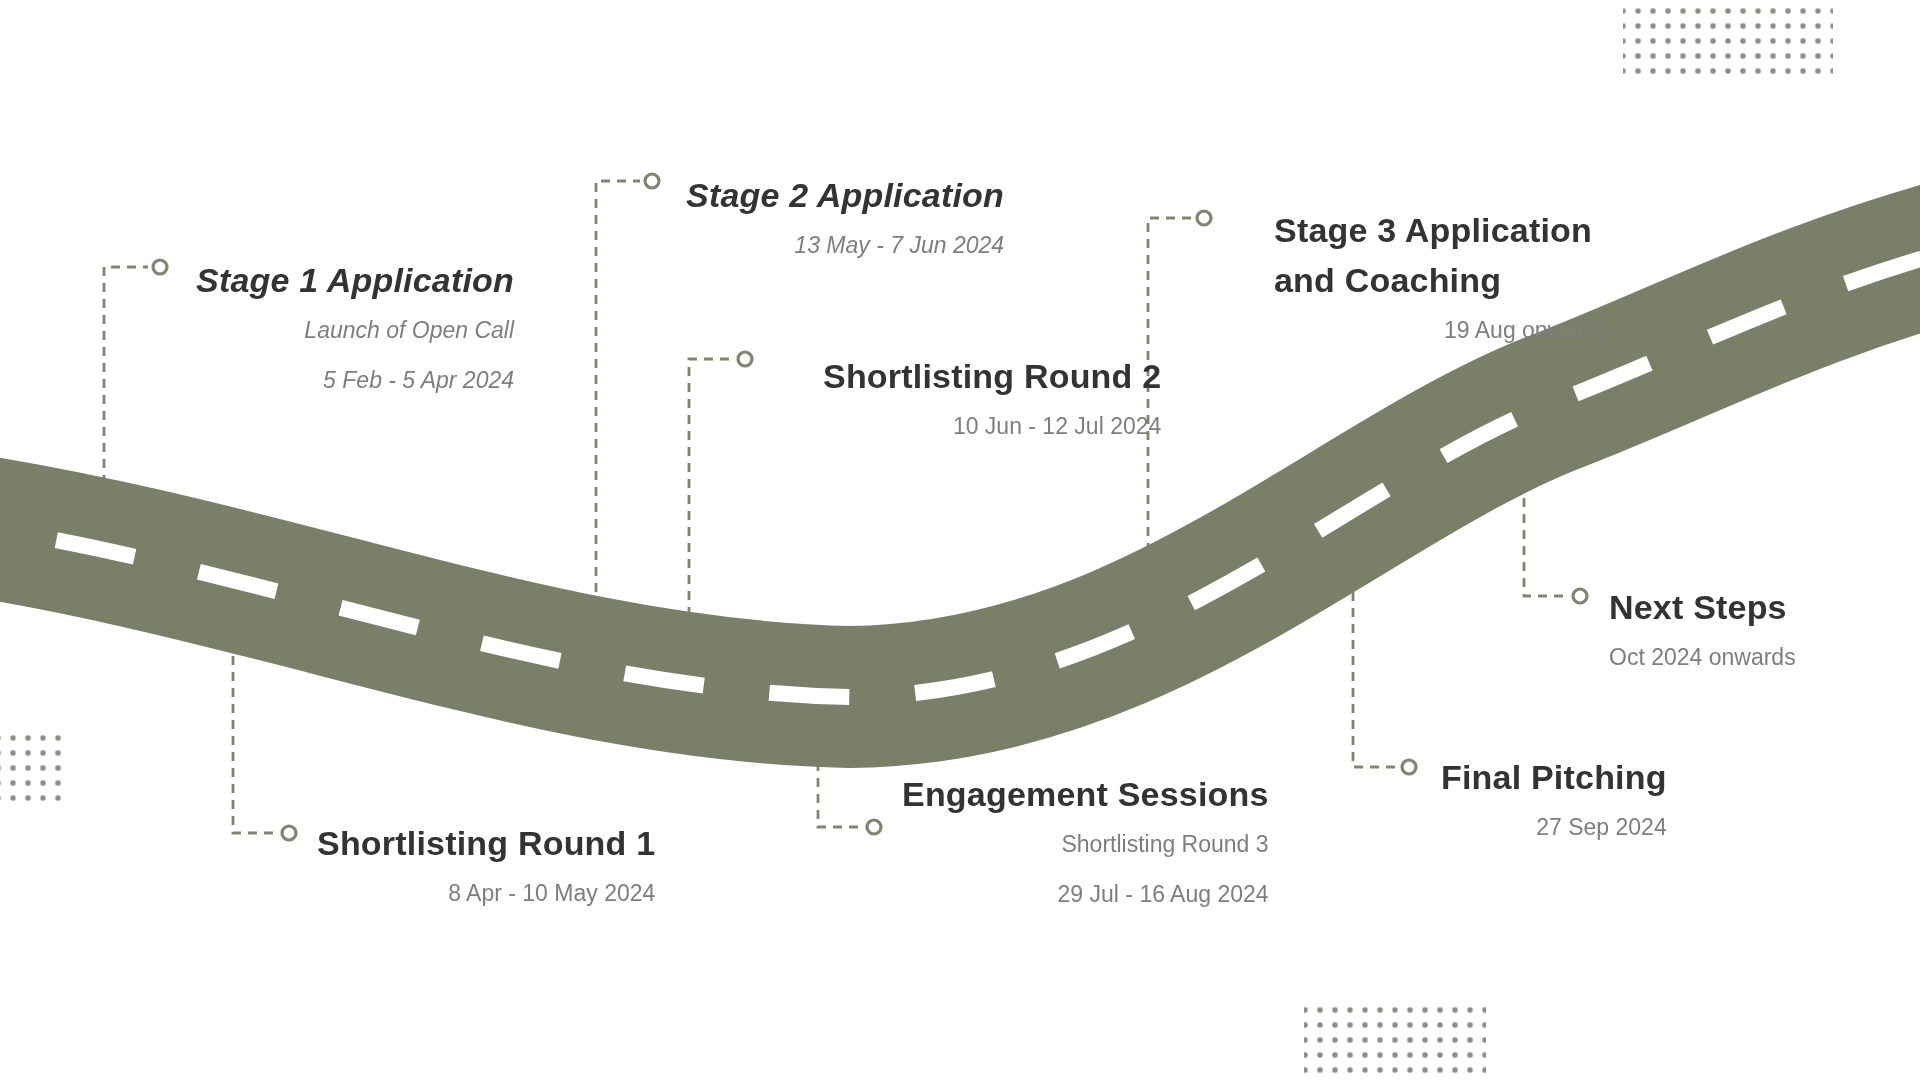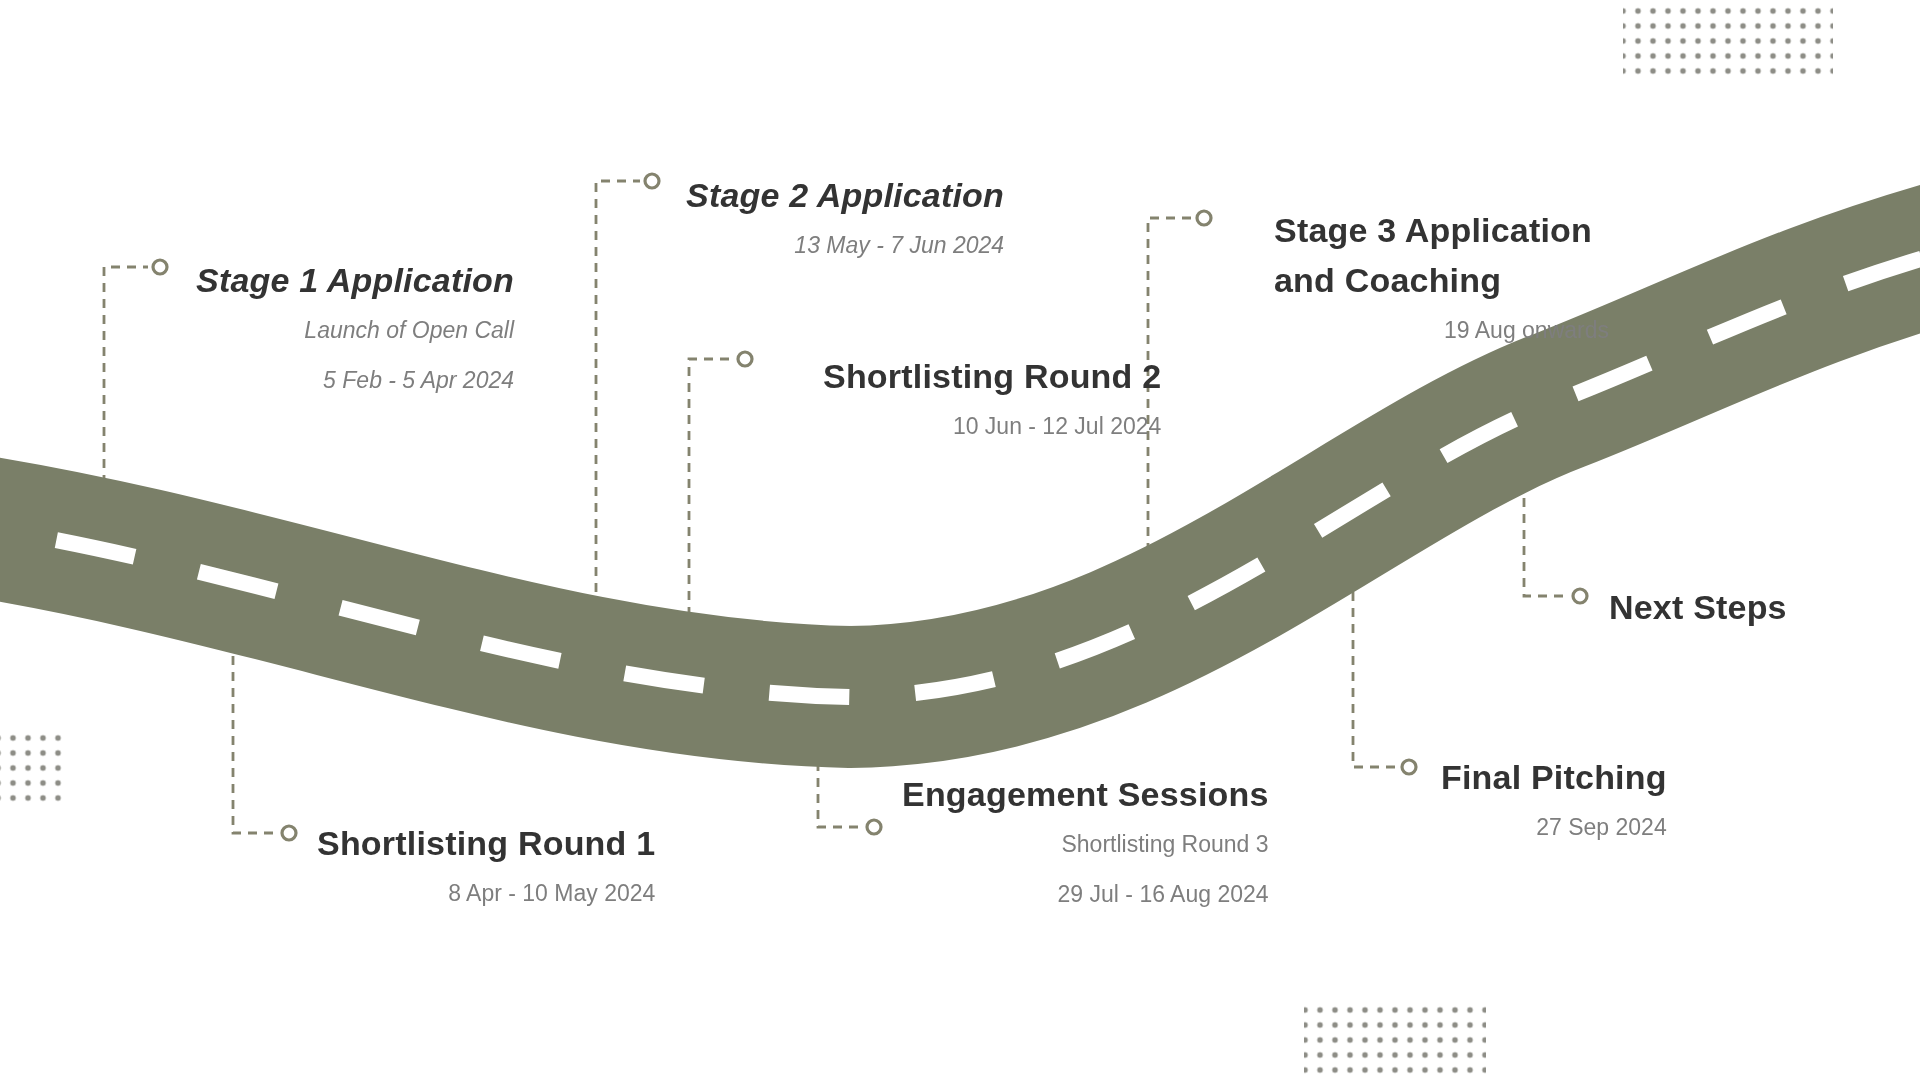--- a/index.html
+++ b/index.html
@@ -127,13 +127,14 @@
   <div class="m-line">19 Aug onwards</div>
 </div>
 
 <div class="milestone m-final">
   <div class="m-title">Final Pitching</div>
   <div class="m-line">27 Sep 2024</div>
 </div>
 
 <div class="milestone m-next">
   <div class="m-title">Next Steps</div>
+  <div class="m-line">Oct 2024 onwards</div>
 </div>
 
 </body></html>

